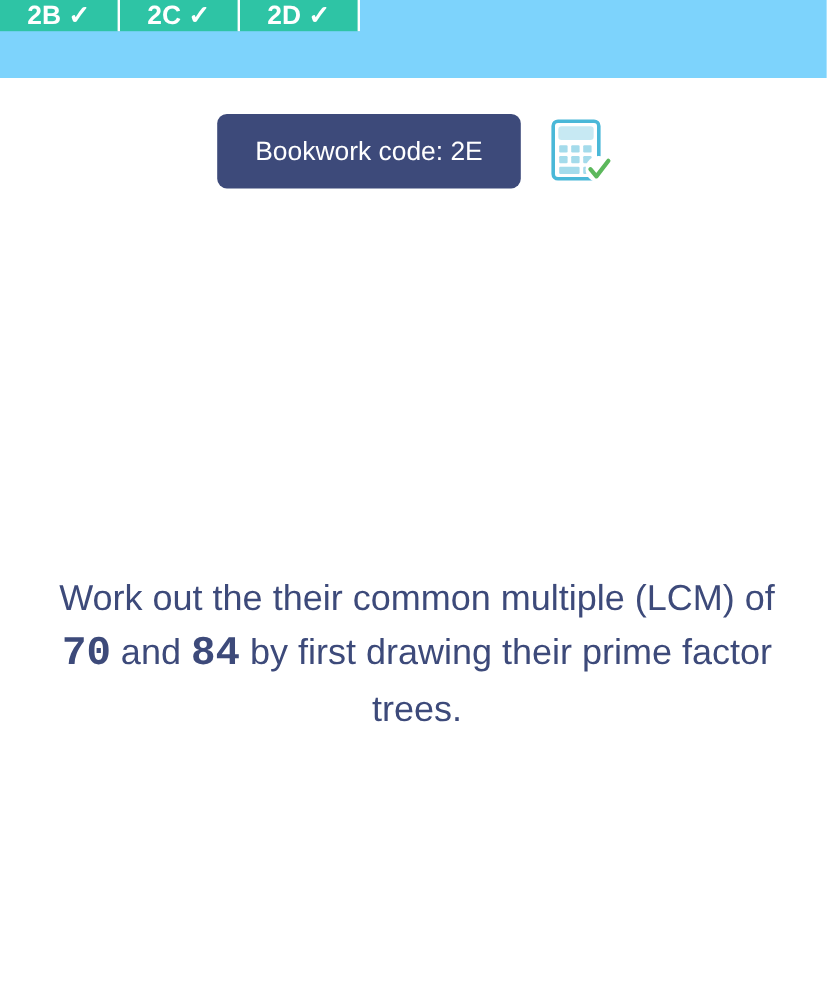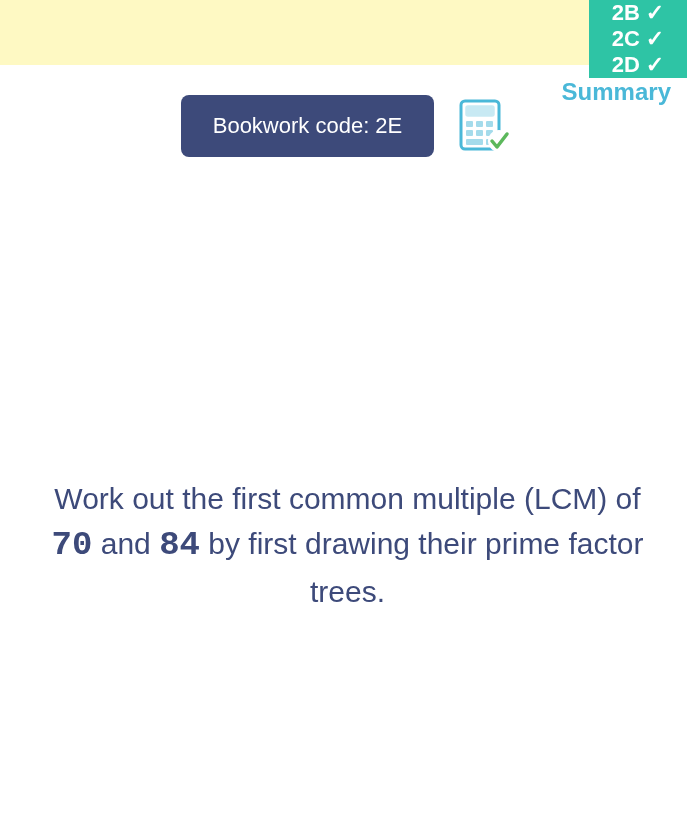--- a/index.html
+++ b/index.html
@@ -12,24 +12,23 @@
       width: 689px;
       min-height: 833px;
       background: #ffffff;
       font-family: Arial, sans-serif;
       overflow-x: hidden;
     }
 
     
     .tab-bar {
       display: flex;
-      align-items: flex-end;
+      align-items: flex-start;
       height: 65px;
-      background: #fef9c3;
-      flex-direction: column;
+      background: #7dd3fc;
     }
 
     .tab {
       display: flex;
       align-items: center;
       justify-content: center;
       padding: 0 18px;
       font-size: 22px;
       font-weight: 600;
       cursor: pointer;
@@ -132,23 +131,20 @@
     <span>2C</span>
     <span>✓</span>
   </div>
 
   <div class="tab tab-completed">
     <span>2D</span>
     <span>✓</span>
   </div>
 
 
-  <div class="tab tab-summary">
-    <span>Summary</span>
-  </div>
 
 </div>
 
 <div class="main-content">
 
   <div class="bookwork-row">
 
     <div class="bookwork-badge">
       <span>Bookwork code: 2E</span>
     </div>
@@ -171,17 +167,17 @@
 
         <circle cx="42" cy="42" r="11" fill="white"></circle>
         <polyline points="35,42 40,48 50,35" fill="none" stroke="#5cb85c" stroke-width="3.5" stroke-linecap="round" stroke-linejoin="round"></polyline>
       </svg>
     </div>
 
   </div>
 
   <div class="question-area">
     <p class="question-text">
-      <span>Work out the first common multiple (LCM) of </span><span class="number">70</span><span> and </span><span class="number">84</span><span> by first drawing their prime factor trees.</span>
+      <span>Work out the their common multiple (LCM) of </span><span class="number">70</span><span> and </span><span class="number">84</span><span> by first drawing their prime factor trees.</span>
     </p>
   </div>
 
 </div>
 
 </body></html>

